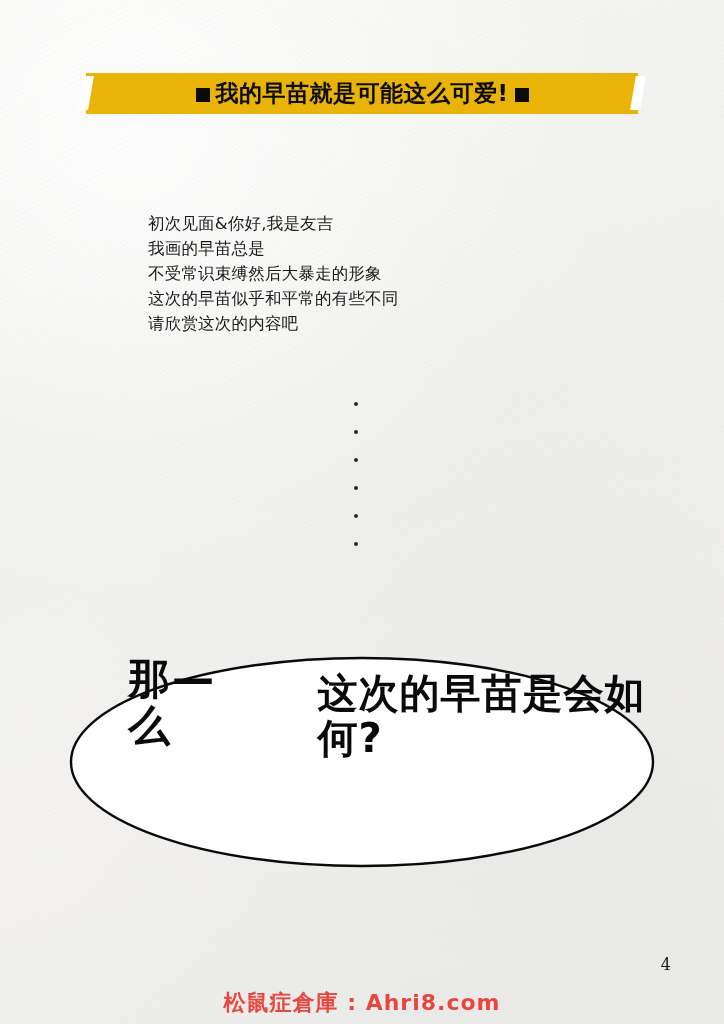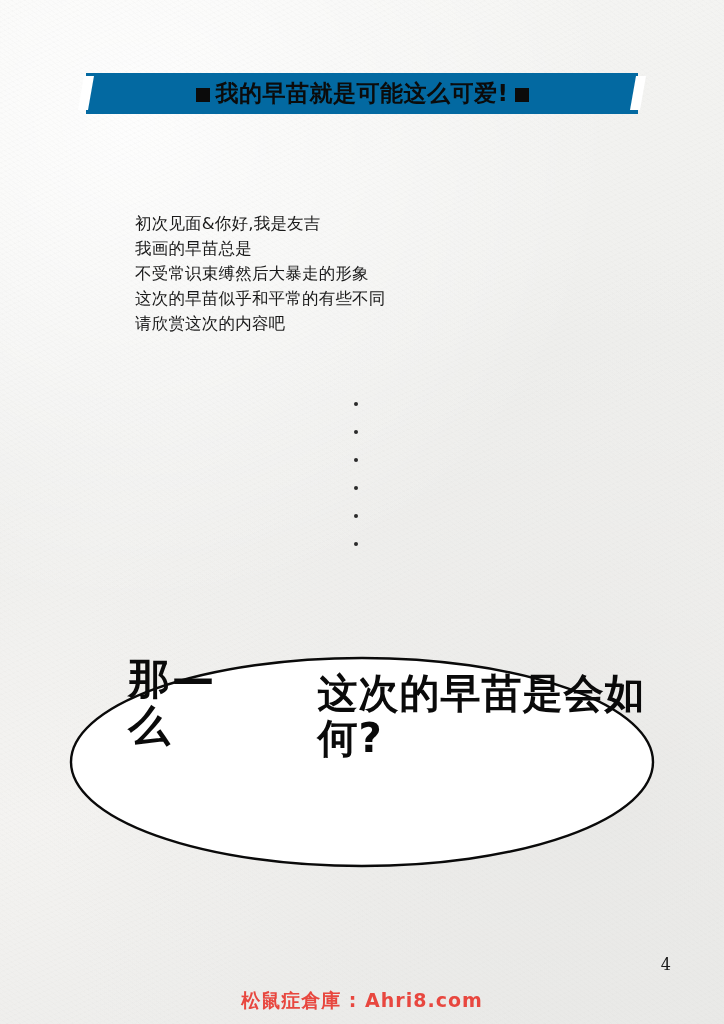--- a/index.html
+++ b/index.html
@@ -33,21 +33,21 @@
     pointer-events: none;
   }
 
   
   .title-banner {
     position: absolute;
     left: 86px;
     top: 73px;
     width: 552px;
     height: 41px;
-    background: #0369a1;
+    background: #eab308;
     box-shadow: 0 0 0 0 rgba(0,0,0,0);
   }
   .title-banner::before {
     content: "";
     position: absolute;
     left: -5px;
     top: 3px;
     width: 10px;
     height: 34px;
     background: #ffffff;
@@ -82,21 +82,21 @@
     height: 14px;
     background: #0b0b0b;
     margin: 0 6px;
     position: relative;
     top: 1px;
   }
 
   
   .intro {
     position: absolute;
-    left: 135px;
+    left: 148px;
     top: 211px;
     width: 420px;
     font-size: 16.5px;
     line-height: 25px;
     color: #1a1a1a;
     letter-spacing: 0.2px;
   }
   .intro .line {
     white-space: nowrap;
   }
@@ -164,21 +164,21 @@
     font-family: "DejaVu Serif", "Liberation Serif", serif;
   }
 
   
   .watermark {
     position: absolute;
     left: 0;
     right: 0;
     top: 988px;
     text-align: center;
-    font-size: 19px;
+    font-size: 22px;
     font-weight: bold;
     color: #e8473f;
     letter-spacing: 1px;
     font-family: "DejaVu Sans", "Liberation Sans", sans-serif;
   }
 </style>
 </head>
 <body>
 
 <div id="page"></div>

